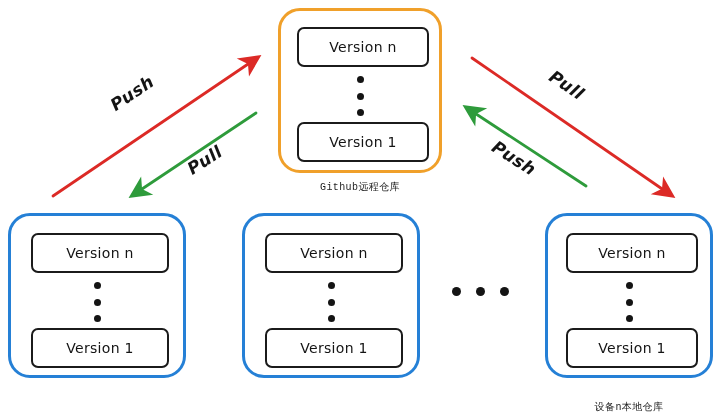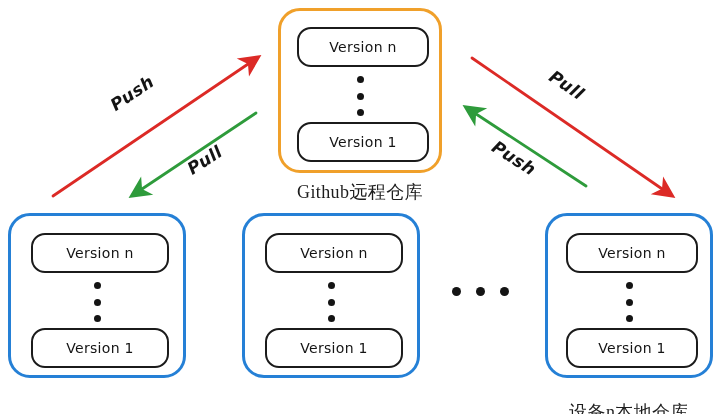--- a/index.html
+++ b/index.html
@@ -28,21 +28,21 @@
   }
   .repo-box.local {
     border: 3px solid #2580D6;
   }
 
   
   .version-card {
     position: absolute;
     box-sizing: border-box;
     border: 2.5px solid #1b1b1b;
-    border-radius: 14px;
+    border-radius: 7px;
     background: #ffffff;
     display: flex;
     align-items: center;
     justify-content: center;
     color: #141414;
     font-size: 14px;
     letter-spacing: 0.3px;
     font-family: "DejaVu Sans", sans-serif;
   }
 
@@ -76,24 +76,24 @@
     height: 9px;
     border-radius: 50%;
     background: #141414;
   }
 
   
   .caption {
     position: absolute;
     text-align: center;
     color: #1d1d1d;
-    font-size: 18px;
+    font-size: 10px;
     letter-spacing: 0.4px;
     white-space: nowrap;
-    font-family: Liberation Serif, serif;
+    font-family: Liberation Mono, monospace;
   }
 
   
   .arrow-label {
     position: absolute;
     color: #141414;
     font-size: 17px;
     font-style: italic;
     font-weight: 600;
     letter-spacing: 0.5px;

